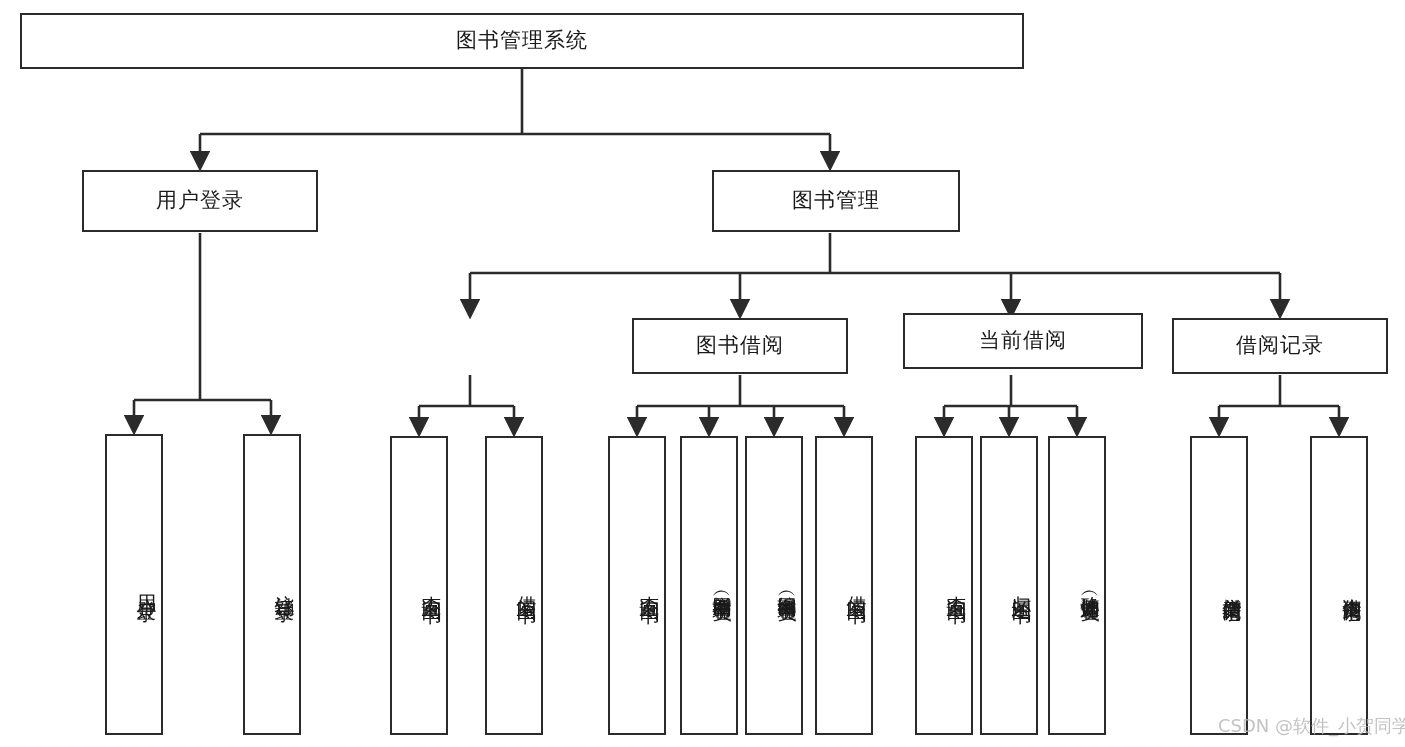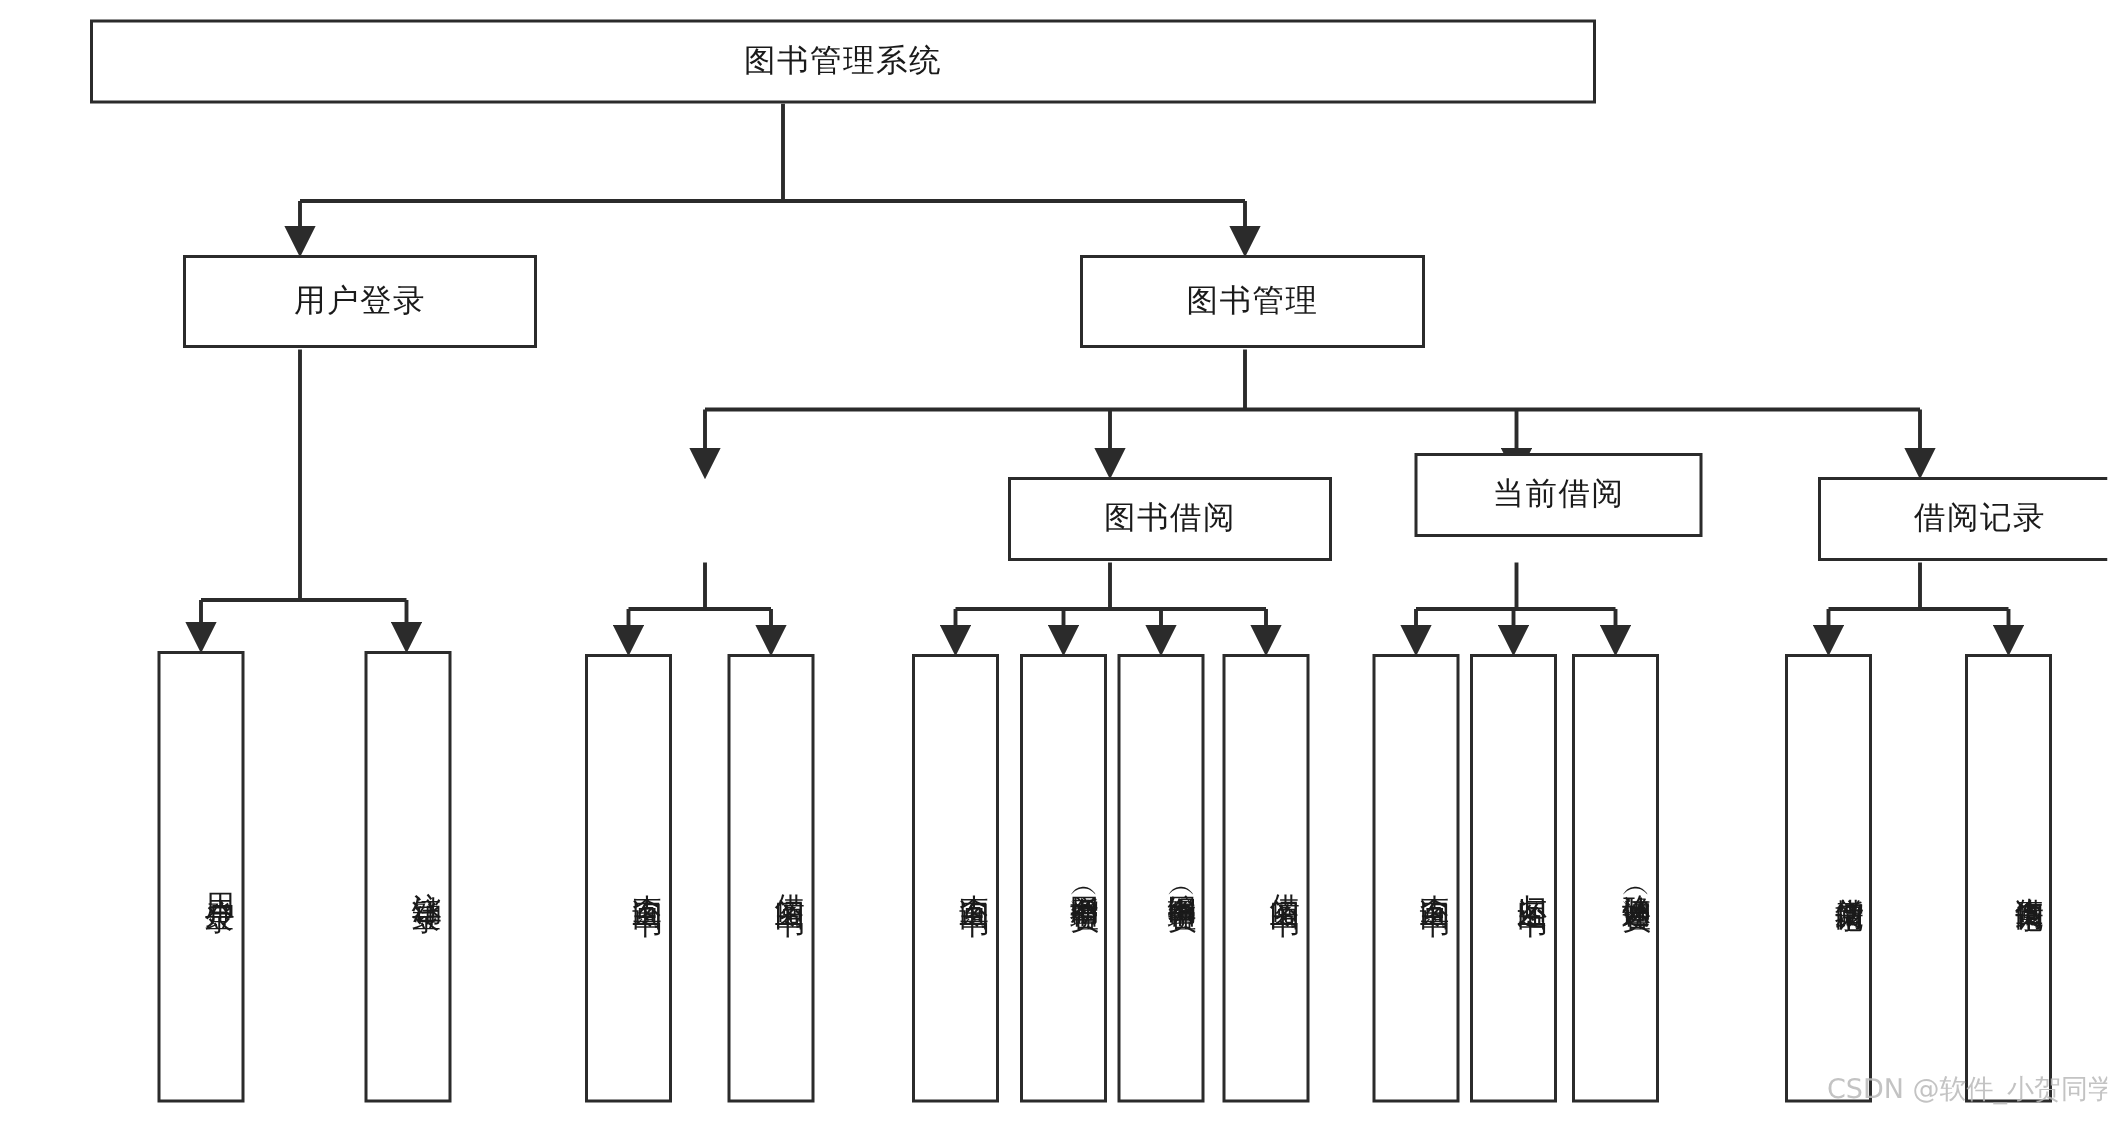--- a/index.html
+++ b/index.html
@@ -34,21 +34,20 @@
     display: flex;
     align-items: center;
     justify-content: center;
     color: #1a1a1a;
     z-index: 2;
   }
   .node.horizontal {
     font-size: 21px;
     letter-spacing: 1px;
     line-height: 1.2;
-    margin-left: 40px;
   }
   .node.vertical {
     writing-mode: vertical-rl;
     text-orientation: upright;
     font-size: 20px;
     line-height: 1.45;
     letter-spacing: 3px;
     padding-top: 6px;
     padding-bottom: 6px;
     align-items: flex-start;
@@ -119,24 +118,24 @@
       <path d="M 1280 375 L 1280 406"></path>
       <path d="M 1219 406 L 1339 406"></path>
       <path d="M 1219 406 L 1219 434" marker-end="url(#arrow)"></path>
       <path d="M 1339 406 L 1339 434" marker-end="url(#arrow)"></path>
     </g>
   </svg>
 
   <div class="node horizontal" style="left:20px; top:13px; width:1004px; height:56px;">图书管理系统</div>
 
   <div class="node horizontal" style="left:82px; top:170px; width:236px; height:62px;">用户登录</div>
-  <div class="node horizontal" style="left:680px; top:170px; width:230px; height:62px;">图书管理</div>
+  <div class="node horizontal" style="left:712px; top:170px; width:248px; height:62px;">图书管理</div>
 
   <div class="node horizontal" style="left:632px; top:318px; width:216px; height:56px;">图书借阅</div>
-  <div class="node horizontal" style="left:903px; top:302px; width:192px; height:56px;">当前借阅</div>
+  <div class="node horizontal" style="left:903px; top:313px; width:240px; height:56px;">当前借阅</div>
   <div class="node horizontal" style="left:1172px; top:318px; width:216px; height:56px;text-align:center;">借阅记录</div>
 
   <div class="node vertical" style="left:105px; top:434px; width:58px; height:301px;">用户登录</div>
   <div class="node vertical" style="left:243px; top:434px; width:58px; height:301px;">注销登录</div>
 
   <div class="node vertical" style="left:390px; top:436px; width:58px; height:299px;">查询图书</div>
   <div class="node vertical" style="left:485px; top:436px; width:58px; height:299px;">借阅图书</div>
 
   <div class="node vertical" style="left:608px; top:436px; width:58px; height:299px;">查询图书</div>
   <div class="node vertical tall-text" style="left:680px; top:436px; width:58px; height:299px;">新增图书（管理员）</div>

